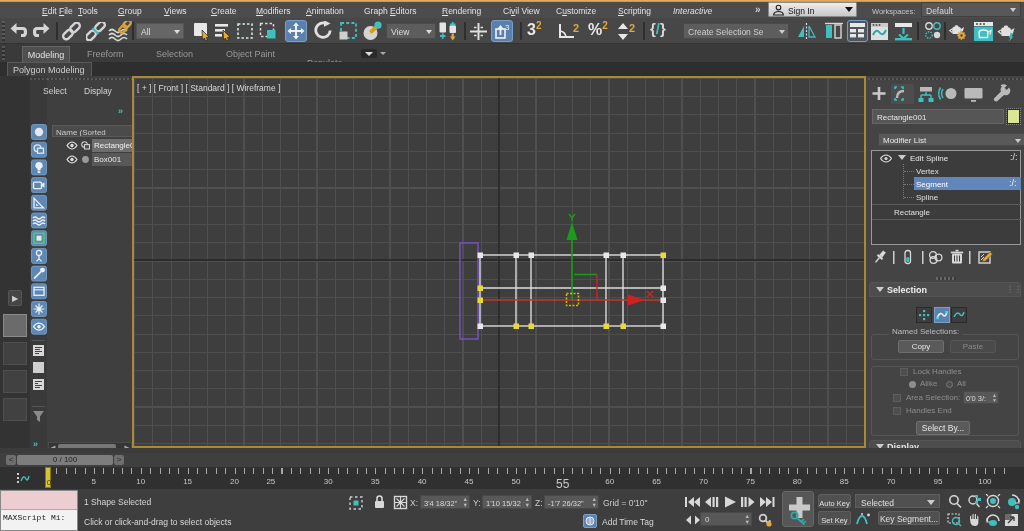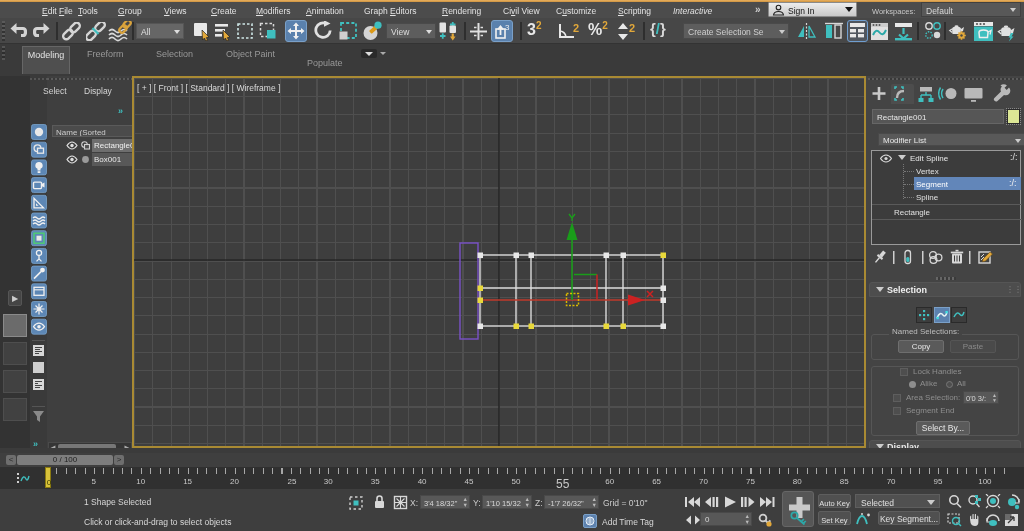--- a/index.html
+++ b/index.html
@@ -283,20 +283,23 @@
   <div class="abs" style="left:22px;top:2px;width:48px;height:28px;background:#4f4f4f;border:1px solid #666;border-bottom:none;color:#e2e2e2;font-size:9px;text-align:center;padding-top:3px;">Modeling</div>
   <div class="abs" style="left:87px;top:5px;color:#999;font-size:9px;">Freeform</div>
   <div class="abs" style="left:156px;top:5px;color:#999;font-size:9px;">Selection</div>
   <div class="abs" style="left:226px;top:5px;color:#999;font-size:9px;">Object Paint</div>
   <div class="abs" style="left:307px;top:14px;color:#999;font-size:9px;">Populate</div>
   <div class="abs" style="left:361px;top:5px;width:16px;height:9px;background:#2a2a2a;border-radius:2px;"></div>
   <div class="abs" style="left:365px;top:8px;width:0;height:0;border-left:4px solid transparent;border-right:4px solid transparent;border-top:4px solid #ddd;"></div>
   <div class="abs" style="left:380px;top:8px;width:0;height:0;border-left:3px solid transparent;border-right:3px solid transparent;border-top:3.5px solid #aaa;"></div>
 </div>
 
+<div class="abs" id="ribbon2" style="left:0;top:62px;width:1024px;height:14px;background:#2e2e2e;">
+  <div class="abs" style="left:7px;top:0px;width:85px;height:14px;background:#3f3f3f;border:1px solid #5a5a5a;border-bottom:none;color:#cfcfcf;font-size:9px;padding:2px 0 0 5px;">Polygon Modeling</div>
+</div>
 
 <div class="abs" id="leftstrip" style="left:0;top:76px;width:30px;height:377px;background:#333333;">
 
   <div class="abs" style="left:8px;top:214px;width:14px;height:16px;background:#454545;border:1px solid #555;border-radius:2px;color:#ccc;font-size:8px;text-align:center;padding-top:3px;">▶</div>
 
   <div class="abs" style="left:3px;top:238px;width:24px;height:23px;background:#6b6b6b;border:1px solid #8a8a8a;"></div>
   <div class="abs" style="left:3px;top:266px;width:24px;height:23px;background:#414141;border:1px solid #4e4e4e;"></div>
   <div class="abs" style="left:3px;top:294px;width:24px;height:23px;background:#414141;border:1px solid #4e4e4e;"></div>
   <div class="abs" style="left:3px;top:322px;width:24px;height:23px;background:#414141;border:1px solid #4e4e4e;"></div>
 </div>
@@ -603,21 +606,21 @@
   <div class="abs" style="left:43px;top:305px;width:7px;height:7px;border-radius:50%;background:#8e8e8e;"></div>
   <div class="abs" style="left:54px;top:303px;color:#8e8e8e;font-size:8px;">Alike</div>
   <div class="abs" style="left:80px;top:305px;width:7px;height:7px;border-radius:50%;border:1px solid #777;background:#4e4e4e;"></div>
   <div class="abs" style="left:91px;top:303px;color:#8e8e8e;font-size:8px;">All</div>
   <div class="abs" style="left:27px;top:318px;width:8px;height:8px;background:#4e4e4e;border:1px solid #5e5e5e;"></div>
   <div class="abs" style="left:40px;top:317px;color:#8e8e8e;font-size:8px;">Area Selection:</div>
   <div class="abs" style="left:97px;top:315px;width:36px;height:13px;background:#585858;border:1px solid #494949;color:#d8d8d8;font-size:7.5px;padding:2px 0 0 2px;">0'0 3/:
     <div class="abs" style="right:1px;top:1px;color:#bbb;font-size:5px;line-height:5px;">▲<br>▼</div>
   </div>
   <div class="abs" style="left:27px;top:331px;width:8px;height:8px;background:#4e4e4e;border:1px solid #5e5e5e;"></div>
-  <div class="abs" style="left:40px;top:330px;color:#8e8e8e;font-size:8px;">Segment End</div>
+  <div class="abs" style="left:40px;top:330px;color:#8e8e8e;font-size:8px;">Handles End</div>
   <div class="abs" style="left:50px;top:345px;width:54px;height:14px;background:#5a5a5a;border:1px solid #6e6e6e;border-radius:2px;color:#e8e8e8;font-size:8.5px;text-align:center;padding-top:1px;">Select By...</div>
 
   <div class="abs" style="left:3px;top:364px;width:152px;height:12px;background:#4d4d4d;border:1px solid #555;border-radius:3px 3px 0 0;">
     <div class="abs" style="left:6px;top:3px;width:0;height:0;border-left:4px solid transparent;border-right:4px solid transparent;border-top:5px solid #ccc;"></div>
     <div class="abs" style="left:17px;top:1px;color:#e8e8e8;font-size:9px;font-weight:bold;">Display</div>
   </div>
 </div>
 
 <div class="abs" id="botgap" style="left:0;top:448px;width:1024px;height:5px;background:#3b3b3b;"></div>
 <div class="abs" id="sliderrow" style="left:0;top:453px;width:1024px;height:14px;background:#3f3f3f;">
@@ -635,21 +638,21 @@
     <path d="M5 9 Q7.5 2 10 7 Q11.5 10 13 4" fill="none" stroke="#3fbfbf" stroke-width="1.4"></path>
   </svg>
 
   <div class="abs" style="left:46.5px;top:1px;width:960px;height:6px;background:repeating-linear-gradient(to right,#a8a8a8 0 1px,transparent 1px 9.38px);"></div>
 
   <div id="rulnums">
         <div class="abs" style="top: 10px; color: rgb(200, 200, 200); font-size: 8px; width: 30px; text-align: center; left: 78.8px;">5</div>
         <div class="abs" style="top: 10px; color: rgb(200, 200, 200); font-size: 8px; width: 30px; text-align: center; left: 125.7px;">10</div>
         <div class="abs" style="top: 10px; color: rgb(200, 200, 200); font-size: 8px; width: 30px; text-align: center; left: 172.6px;">15</div>
         <div class="abs" style="top: 10px; color: rgb(200, 200, 200); font-size: 8px; width: 30px; text-align: center; left: 219.5px;">20</div>
-        <div class="abs" style="top: 10px; color: rgb(200, 200, 200); font-size: 8px; width: 30px; text-align: right; left: 266.4px;">25</div>
+        <div class="abs" style="top: 10px; color: rgb(200, 200, 200); font-size: 8px; width: 30px; text-align: left; left: 266.4px;">25</div>
         <div class="abs" style="top: 10px; color: rgb(200, 200, 200); font-size: 8px; width: 30px; text-align: center; left: 313.3px;">30</div>
         <div class="abs" style="top: 10px; color: rgb(200, 200, 200); font-size: 8px; width: 30px; text-align: center; left: 360.2px;">35</div>
         <div class="abs" style="top: 10px; color: rgb(200, 200, 200); font-size: 8px; width: 30px; text-align: center; left: 407.1px;">40</div>
         <div class="abs" style="top: 10px; color: rgb(200, 200, 200); font-size: 8px; width: 30px; text-align: center; left: 454px;">45</div>
         <div class="abs" style="top: 10px; color: rgb(200, 200, 200); font-size: 8px; width: 30px; text-align: center; left: 500.9px;">50</div>
         <div class="abs" style="top: 10px; color: rgb(200, 200, 200); font-size: 12px; width: 30px; text-align: center; left: 547.8px;">55</div>
         <div class="abs" style="top: 10px; color: rgb(200, 200, 200); font-size: 8px; width: 30px; text-align: center; left: 594.7px;">60</div>
         <div class="abs" style="top: 10px; color: rgb(200, 200, 200); font-size: 8px; width: 30px; text-align: center; left: 641.6px;">65</div>
         <div class="abs" style="top: 10px; color: rgb(200, 200, 200); font-size: 8px; width: 30px; text-align: center; left: 688.5px;">70</div>
         <div class="abs" style="top: 10px; color: rgb(200, 200, 200); font-size: 8px; width: 30px; text-align: center; left: 735.4px;">75</div>
@@ -658,20 +661,24 @@
         <div class="abs" style="top: 10px; color: rgb(200, 200, 200); font-size: 8px; width: 30px; text-align: center; left: 876.1px;">70</div>
         <div class="abs" style="top: 10px; color: rgb(200, 200, 200); font-size: 8px; width: 30px; text-align: center; left: 923px;">95</div>
         <div class="abs" style="top: 10px; color: rgb(200, 200, 200); font-size: 8px; width: 30px; text-align: center; left: 969.9px;">100</div>
       </div>
 
   <div class="abs" style="left:45px;top:0px;width:6px;height:21px;background:#d8c23a;border:1px solid #8a7a10;"></div>
       <div class="abs" style="left:44px;top:11px;width:10px;color:#3a3a00;font-size:8px;text-align:center;">0</div>
 </div>
 <div class="abs" id="statusbar" style="left:0;top:489px;width:1024px;height:42px;background:#3e3e3e;">
 
+  <div class="abs" style="left:0;top:1px;width:78px;height:41px;background:#f2f2f2;border:1px solid #888;">
+    <div class="abs" style="left:0;top:0;width:76px;height:19px;background:#eccdd1;border-bottom:1px solid #aaa;"></div>
+    <div class="abs" style="left:2px;top:22px;color:#222;font-size:8px;font-family:'Liberation Mono',monospace;white-space:nowrap;">MAXScript Mi:</div>
+  </div>
   <div class="abs" style="left:84px;top:8px;color:#d8d8d8;font-size:8.5px;">1 Shape Selected</div>
   <div class="abs" style="left:84px;top:28px;color:#d8d8d8;font-size:8.5px;">Click or click-and-drag to select objects</div>
 
   <svg class="abs" style="left:349px;top:7px;" width="14" height="14" viewBox="0 0 14 14">
     <rect x="1" y="1" width="12" height="12" fill="none" stroke="#cfcfcf" stroke-width="1.4" stroke-dasharray="2.5 2.5"></rect>
     <rect x="4.5" y="4.5" width="5" height="5" fill="#3fbfbf"></rect>
   </svg>
   <svg class="abs" style="left:373px;top:5px;" width="13" height="15" viewBox="0 0 13 15">
     <rect x="2" y="7" width="9" height="7" rx="1" fill="#d8d8d8"></rect>
     <path d="M4 7 L4 4.5 a2.5 2.5 0 0 1 5 0 L9 7" fill="none" stroke="#d8d8d8" stroke-width="1.6"></path>

